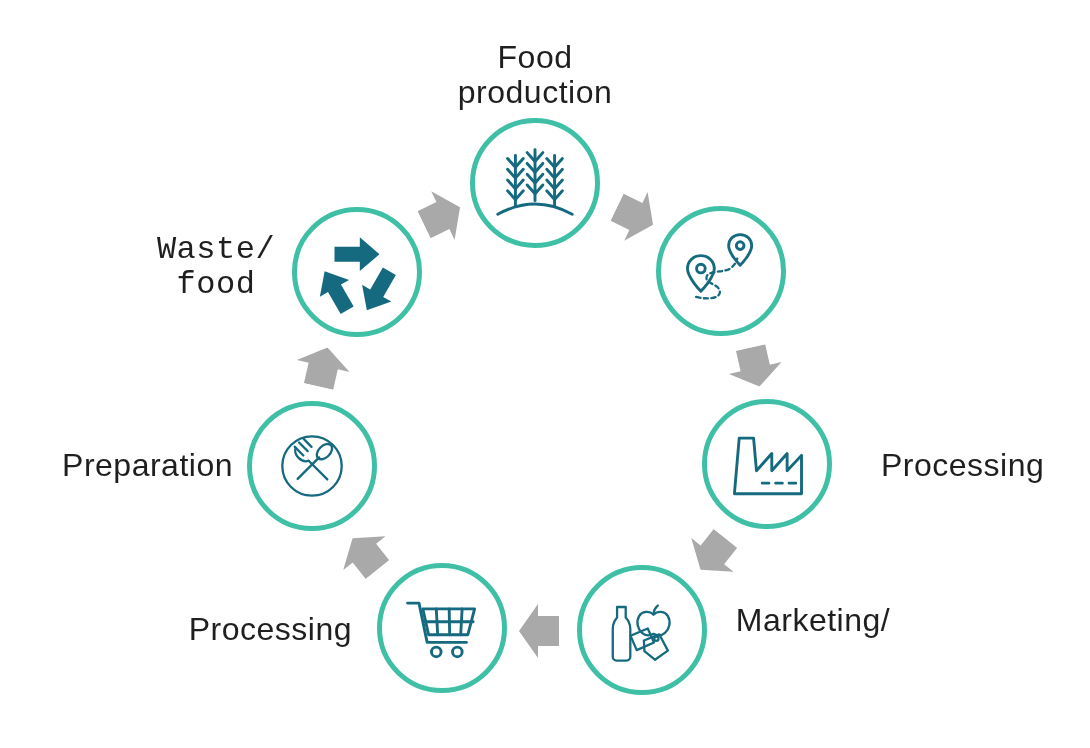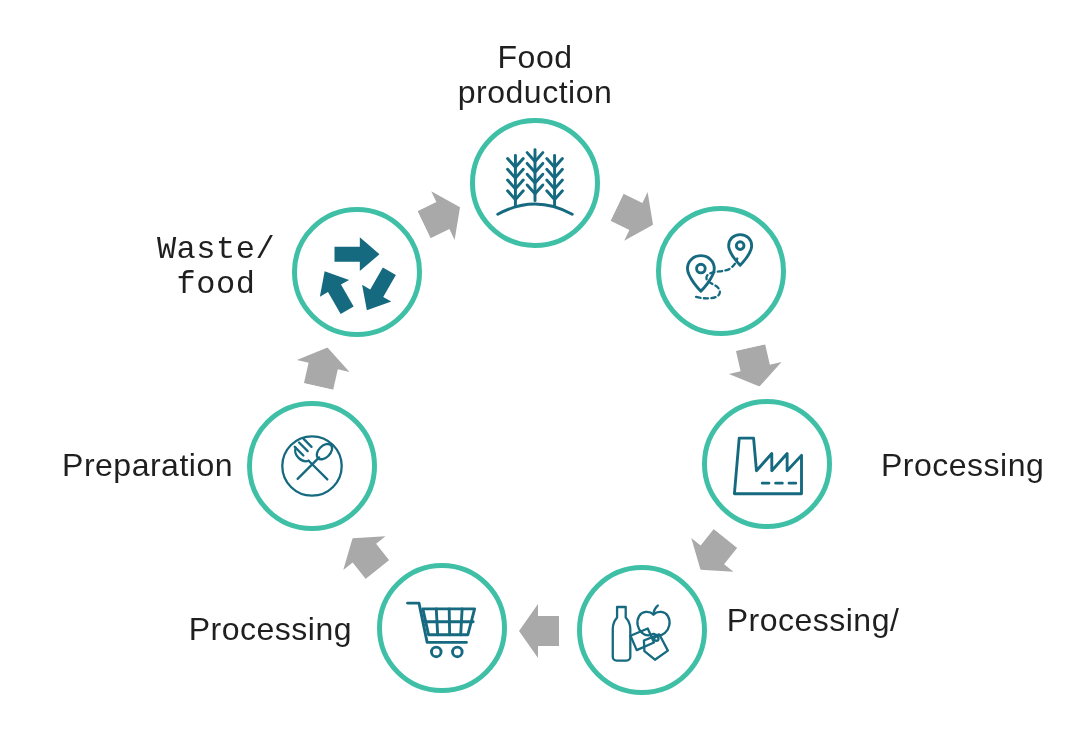--- a/index.html
+++ b/index.html
@@ -187,21 +187,21 @@
   </div>
 
   <div class="label ta-l" style="left:810px;top:242px;">
   </div>
 
   <div class="label ta-l" style="left:846px;top:448px;margin-left:35px;">
     <span class="ln">Processing</span>
   </div>
 
   <div class="label ta-c" style="left:683px;top:603px;width:260px;">
-    <span class="ln">Processing/</span>
+    <span class="ln">Marketing/</span>
   </div>
 
   <div class="label ta-r" style="right:738px;top:612px;width:300px;">
     <span class="ln">Processing</span>
   </div>
 
   <div class="label ta-r" style="right:857px;top:448px;width:300px;">
     <span class="ln">Preparation</span>
   </div>
 

